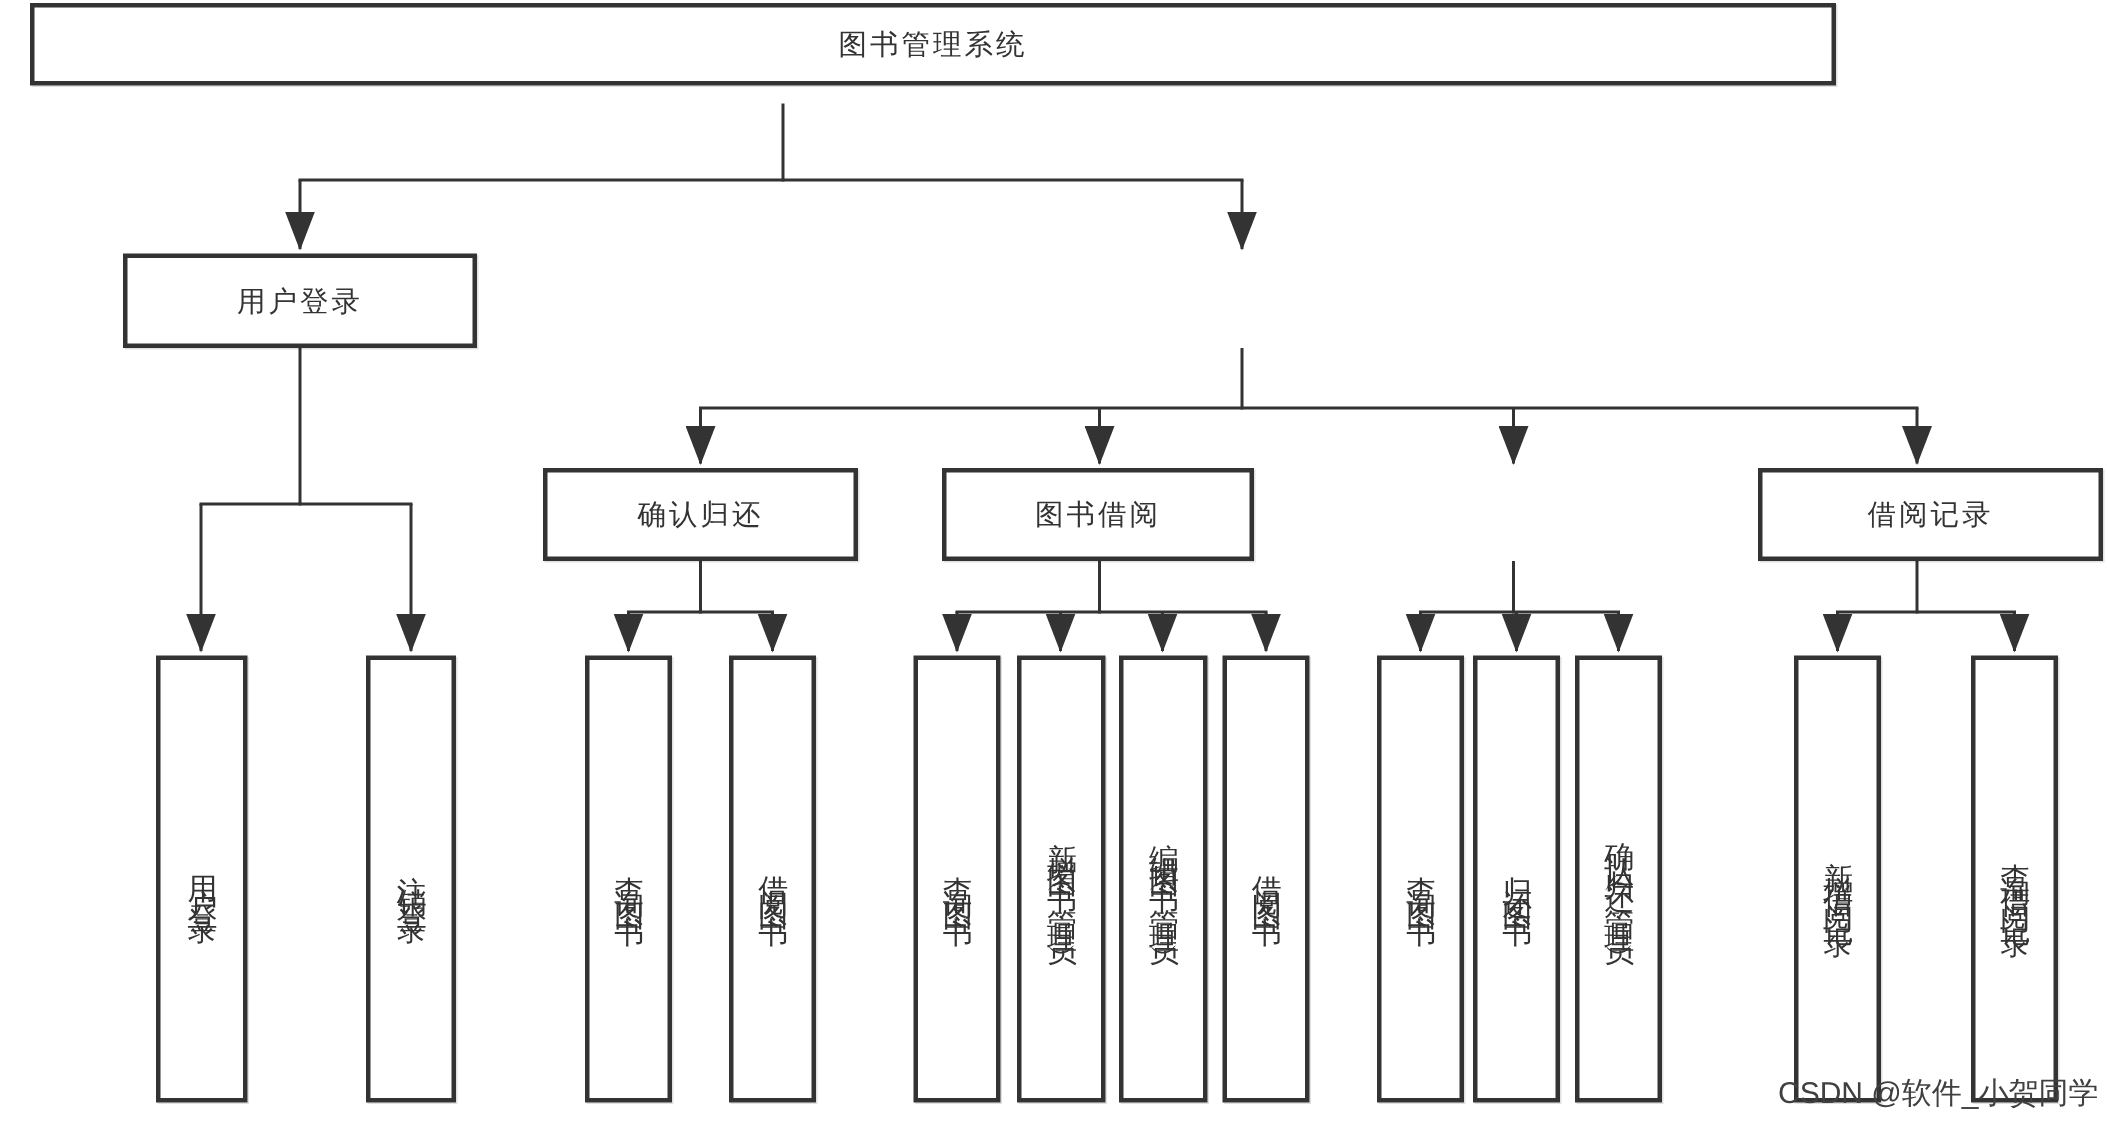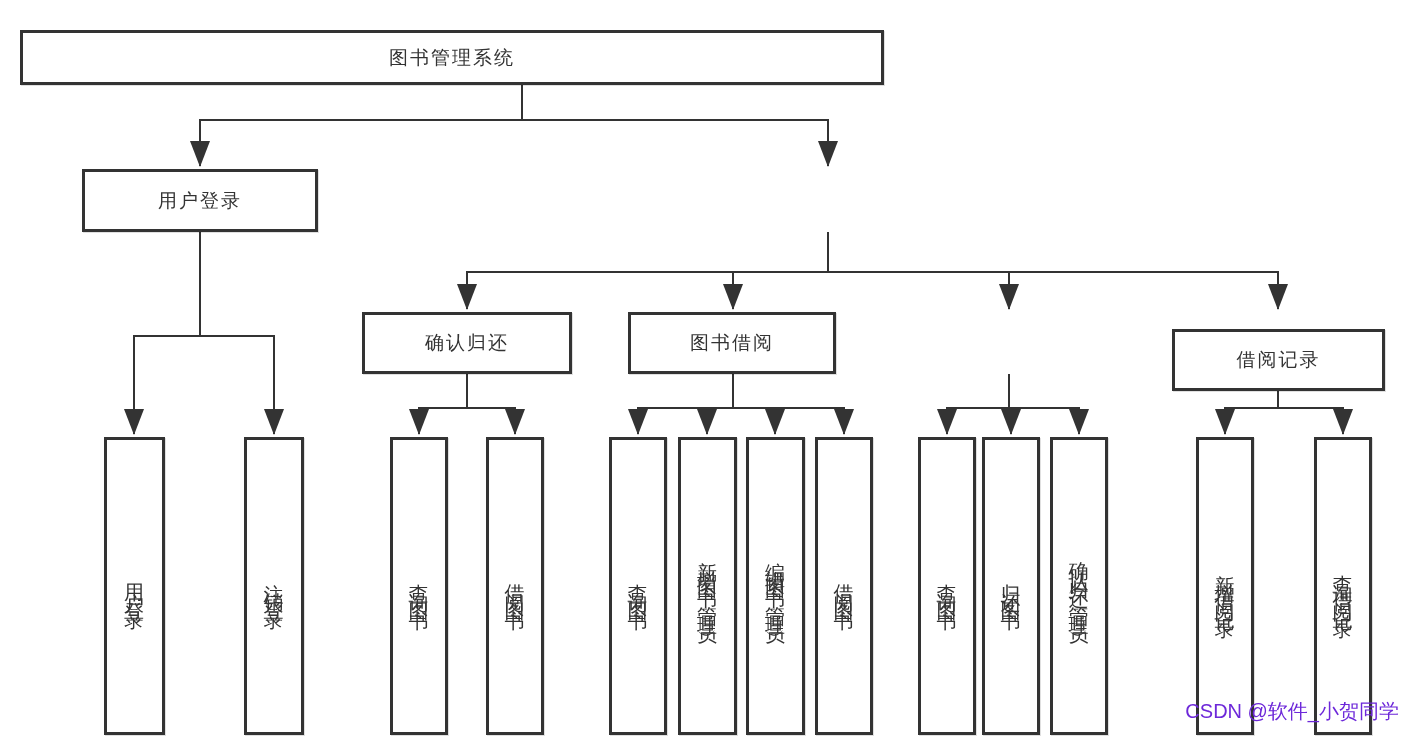--- a/index.html
+++ b/index.html
@@ -28,24 +28,24 @@
   .v {
     writing-mode: vertical-rl;
     text-orientation: mixed;
     font-size: 20px;
     letter-spacing: 9px;
     line-height: 1;
     text-align: center;
   }
   .watermark {
     position: absolute;
-    top: 698px;
+    top: 715px;
     right: 6px;
     font-size: 20px;
-    color: #6d28d9;
+    color: #404040;
     z-index: 5;
     white-space: nowrap;
   }
 </style>
 </head>
 <body>
 
 <div class="canvas">
 
   <svg class="connectors" width="1405" height="747" viewBox="0 0 1405 747">
@@ -91,27 +91,27 @@
       <path d="M1011 408 V434" marker-end="url(#ah)"></path>
       <path d="M1079 408 V434" marker-end="url(#ah)"></path>
 
       <path d="M1278 374 V409"></path>
       <path d="M1224 408 H1344"></path>
       <path d="M1225 408 V434" marker-end="url(#ah)"></path>
       <path d="M1343 408 V434" marker-end="url(#ah)"></path>
     </g>
   </svg>
 
-  <div class="box h" style="left:20px; top:30px; width:864px; height:55px">图书管理系统</div>
+  <div class="box h" style="left:20px; top:2px; width:1204px; height:55px">图书管理系统</div>
 
   <div class="box h" style="left:82px; top:169px; width:236px; height:63px">用户登录</div>
 
   <div class="box h" style="left:362px; top:312px; width:210px; height:62px">确认归还</div>
   <div class="box h" style="left:628px; top:312px; width:208px; height:62px">图书借阅</div>
-  <div class="box h" style="left:1172px; top:329px; width:213px; height:62px">借阅记录</div>
+  <div class="box h" style="left:1172px; top:312px; width:230px; height:62px">借阅记录</div>
 
   <div class="box v" style="left:104px; top:437px; width:61px; height:298px">用户登录</div>
   <div class="box v" style="left:244px; top:437px; width:60px; height:298px">注销登录</div>
 
   <div class="box v" style="left:390px; top:437px; width:58px; height:298px">查询图书</div>
   <div class="box v" style="left:486px; top:437px; width:58px; height:298px">借阅图书</div>
 
   <div class="box v" style="left:609px; top:437px; width:58px; height:298px">查询图书</div>
   <div class="box v" style="left:678px; top:437px; width:59px; height:298px">新增图书（管理员）</div>
   <div class="box v" style="left:746px; top:437px; width:59px; height:298px">编辑图书（管理员）</div>

